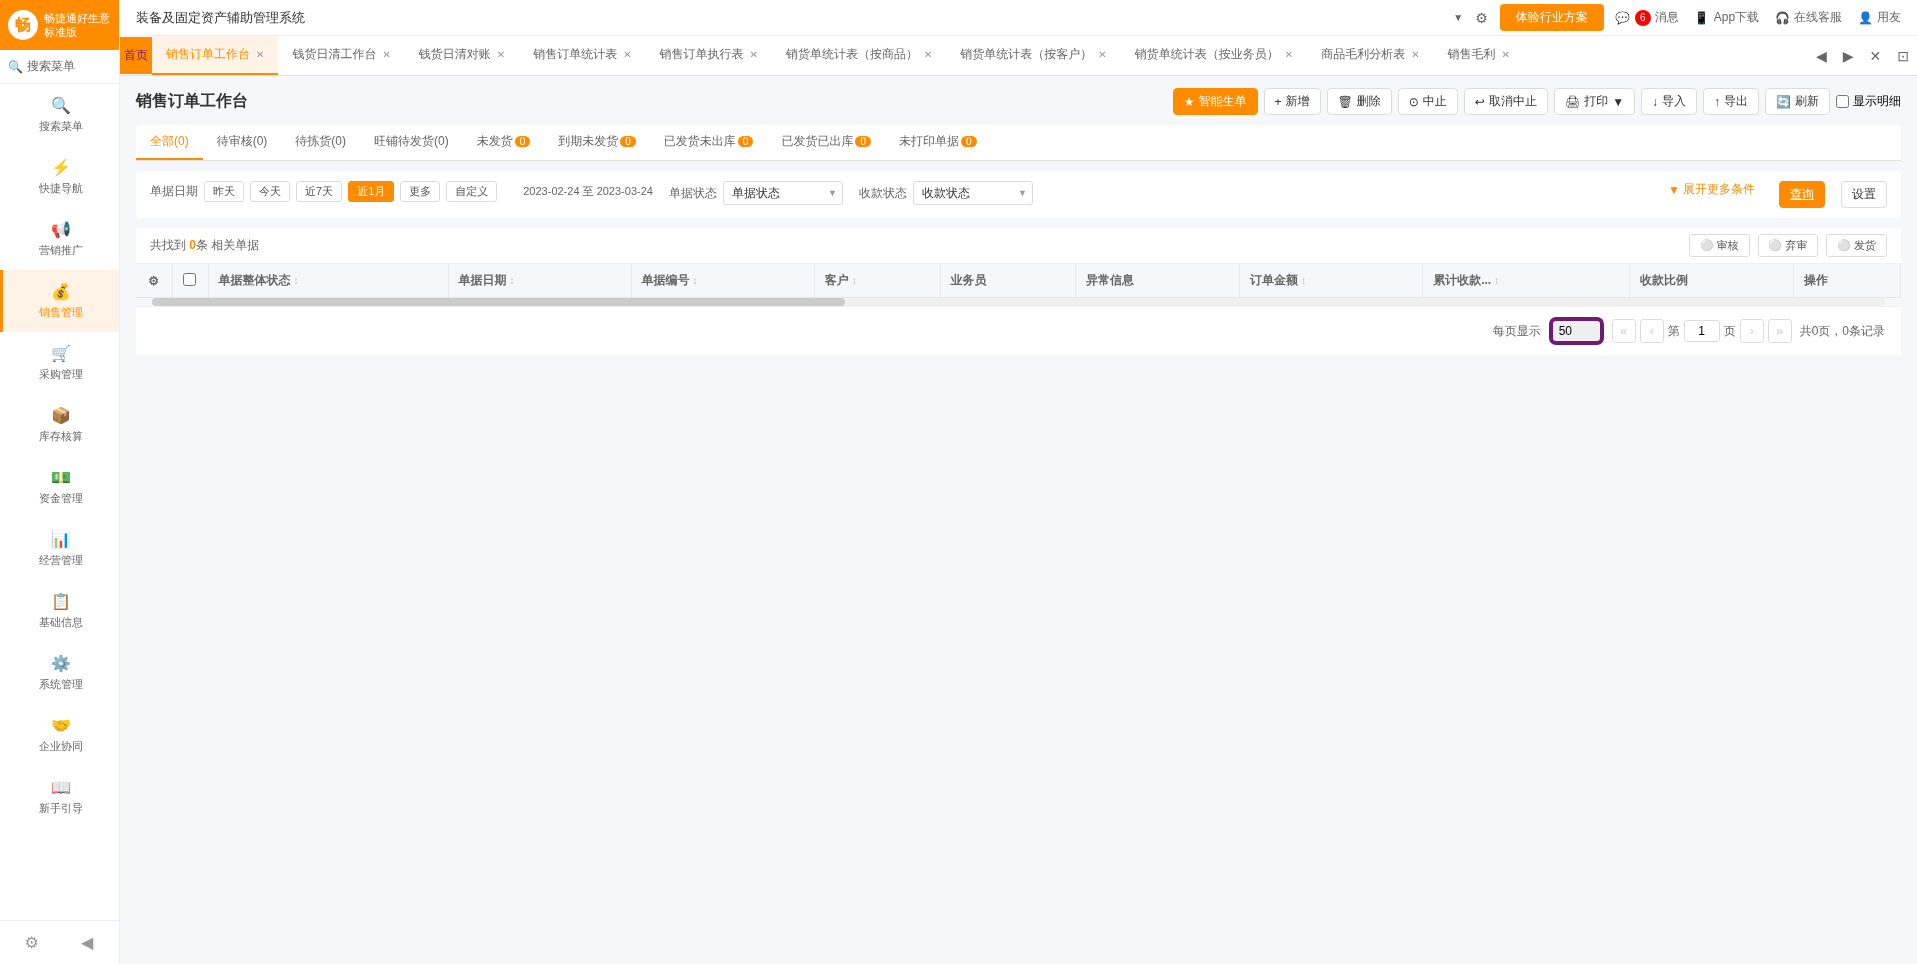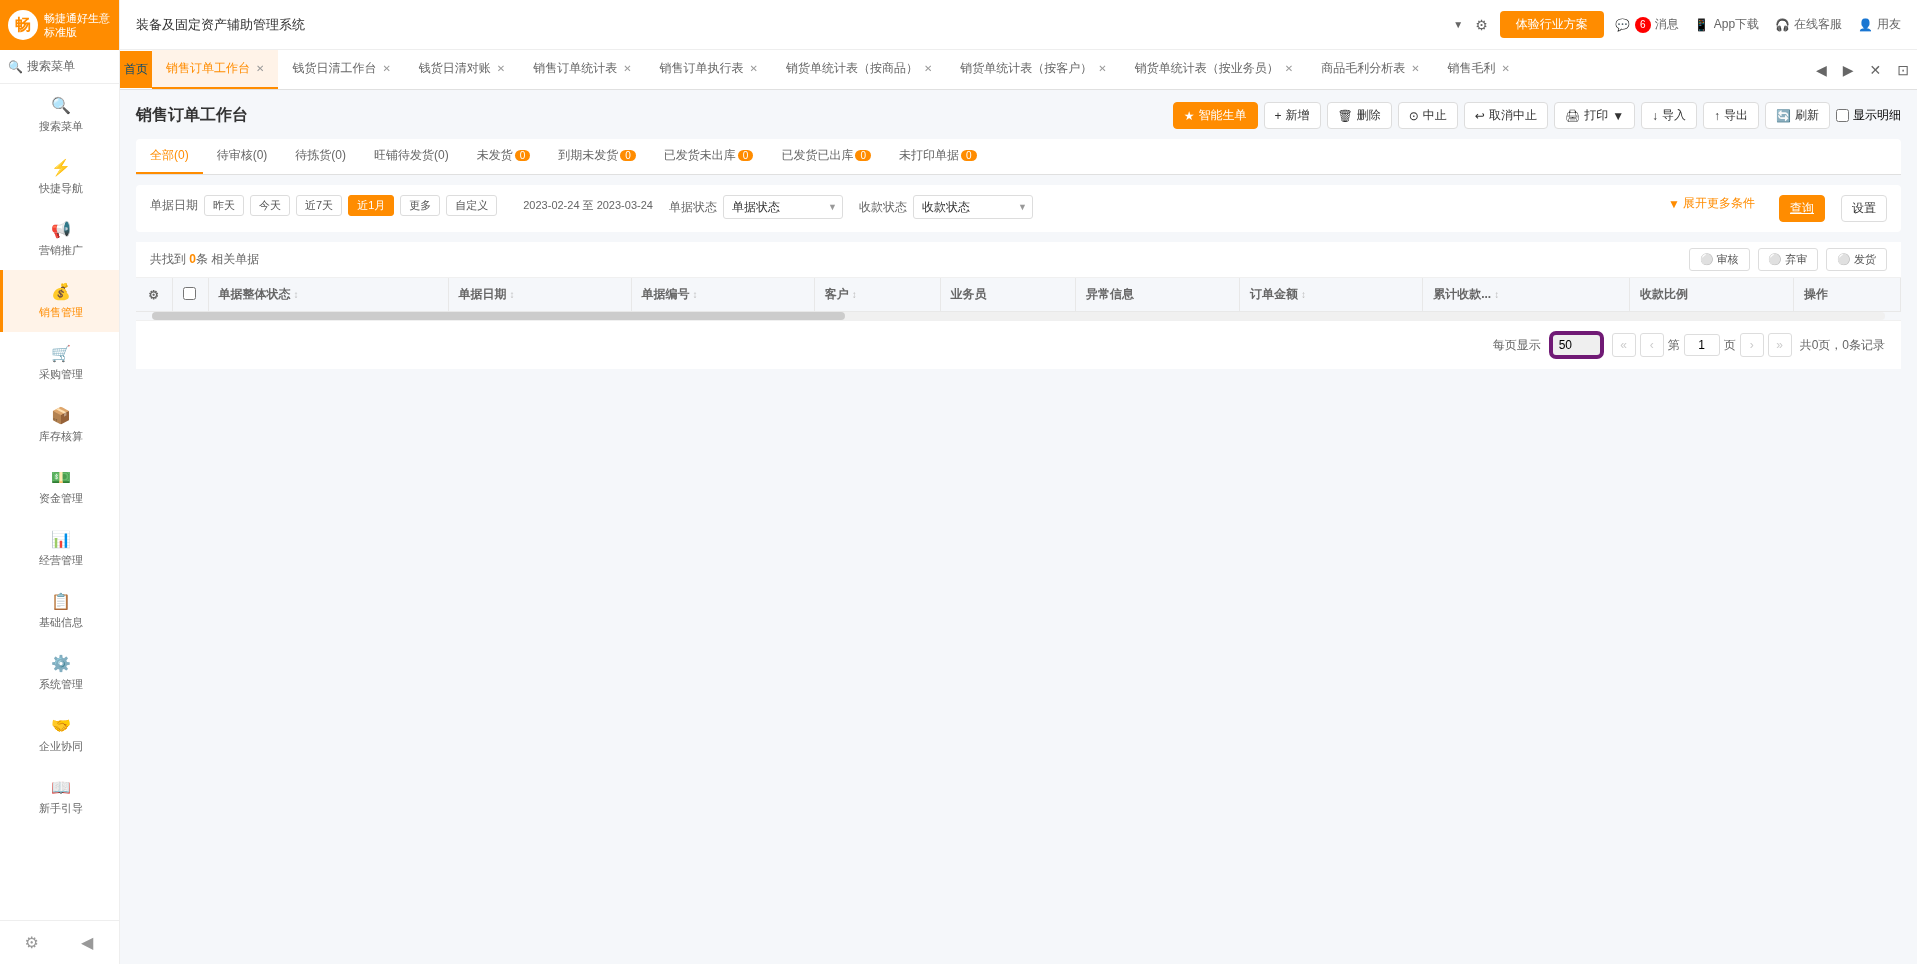--- a/index.html
+++ b/index.html
@@ -14,33 +14,33 @@
     .sidebar-nav-item { padding: 12px 8px; display: flex; flex-direction: column; align-items: center; gap: 4px; cursor: pointer; color: #666; font-size: 11px; border-left: 3px solid transparent; }
     .sidebar-nav-item.active { background: #fff3e8; color: #ff8c00; border-left: 3px solid #ff8c00; }
     .sidebar-nav-item .nav-icon { font-size: 16px; }
     .sidebar-bottom { margin-top: auto; padding: 8px; display: flex; gap: 8px; border-top: 1px solid #eee; }
     .sidebar-bottom-btn { flex: 1; padding: 4px; text-align: center; cursor: pointer; color: #999; font-size: 16px; }
 
     
     .main { flex: 1; display: flex; flex-direction: column; overflow: hidden; }
 
     
-    .top-header { height: 50px; background: #fff; border-bottom: 1px solid #eee; display: flex; align-items: center; padding: 0 16px; gap: 12px; }
+    .top-header { height: 36px; background: #fff; border-bottom: 1px solid #eee; display: flex; align-items: center; padding: 0 16px; gap: 12px; }
     .system-title { font-size: 13px; color: #333; flex: 1; }
     .header-btn { padding: 5px 16px; border-radius: 4px; background: #ff8c00; color: #fff; border: none; cursor: pointer; font-size: 12px; }
     .header-tools { display: flex; align-items: center; gap: 16px; color: #666; font-size: 12px; }
     .header-tool-item { display: flex; align-items: center; gap: 4px; cursor: pointer; }
     .badge { background: #f00; color: #fff; border-radius: 50%; width: 16px; height: 16px; font-size: 10px; display: flex; align-items: center; justify-content: center; }
 
     
     .tab-bar { background: #fff; border-bottom: 1px solid #e0e0e0; display: flex; align-items: center; overflow: hidden; }
     .tab-item { padding: 10px 14px; cursor: pointer; color: #666; font-size: 12px; white-space: nowrap; display: flex; align-items: center; gap: 4px; border-bottom: 2px solid transparent; flex-shrink: 0; }
     .tab-item.active { color: #ff8c00; border-bottom: 2px solid #ff8c00; background: #fff3e8; }
     .tab-item .close-icon { color: #999; font-size: 10px; margin-left: 2px; }
-    .tab-home { padding: 10px 4px; cursor: pointer; color: #0c4a6e; background: #ff8c00; font-size: 12px; flex-shrink: 0; }
+    .tab-home { padding: 10px 4px; cursor: pointer; color: #701a75; background: #ff8c00; font-size: 12px; flex-shrink: 0; }
     .tab-nav-arrows { display: flex; align-items: center; margin-left: auto; }
     .tab-nav-btn { padding: 8px 8px; cursor: pointer; color: #666; font-size: 14px; }
 
     
     .content { flex: 1; overflow: auto; padding: 0; background: #f5f7fa; }
     .content-inner { padding: 12px 16px; }
 
     
     .page-title-bar { display: flex; align-items: center; justify-content: space-between; margin-bottom: 10px; }
     .page-title { font-size: 16px; font-weight: bold; color: #333; }

